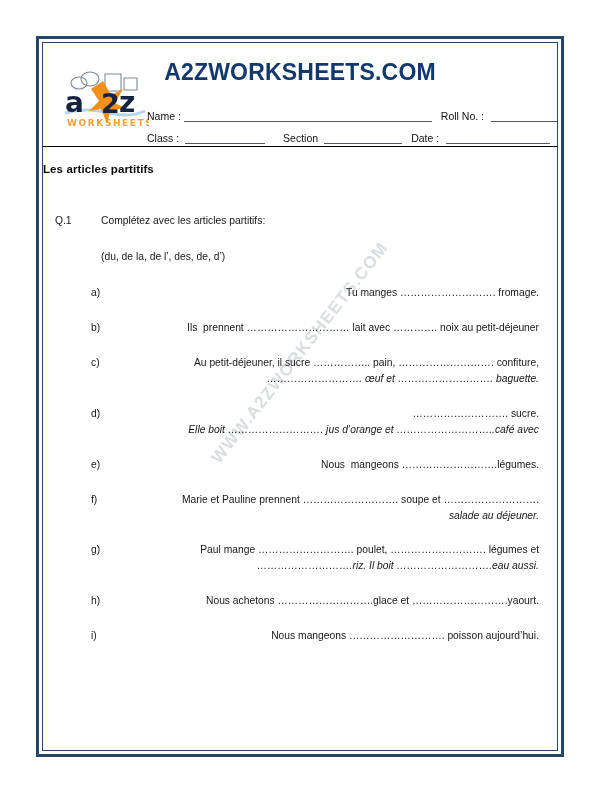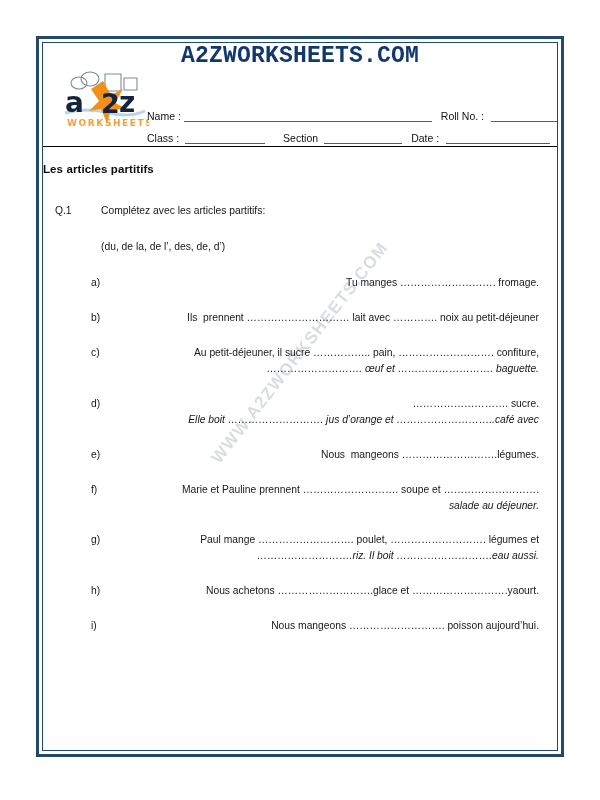--- a/index.html
+++ b/index.html
@@ -44,27 +44,27 @@
     height: 104px;
     box-sizing: border-box;
     border-bottom: 1.5px solid #000000;
     padding: 0;
   }
 
   .brand-title {
     position: absolute;
     left: 0;
     right: 0;
-    top: 0;
+    top: 16px;
     text-align: center;
     font-size: 23px;
     font-weight: bold;
     color: #13386b;
     letter-spacing: 0.2px;
-    font-family: Liberation Mono, monospace;
+    font-family: Liberation Sans, sans-serif;
   }
 
   
   .logo {
     position: absolute;
     left: 18px;
     top: 26px;
     width: 88px;
     height: 62px;
   }
@@ -116,21 +116,21 @@
   .body-area {
     position: relative;
     padding: 0 14px 0 12px;
     font-size: 10.3px;
     color: #171717;
     line-height: 1.55;
   }
 
   .q-block {
     display: flex;
-    margin-top: 28px;
+    margin-top: 38px;
   }
   .q-num {
     width: 46px;
     flex: 0 0 46px;
     font-size: 10.3px;
     color: #171717;
   }
   .q-text { flex: 1; }
   .q-hint { margin-top: 20px; }
 

